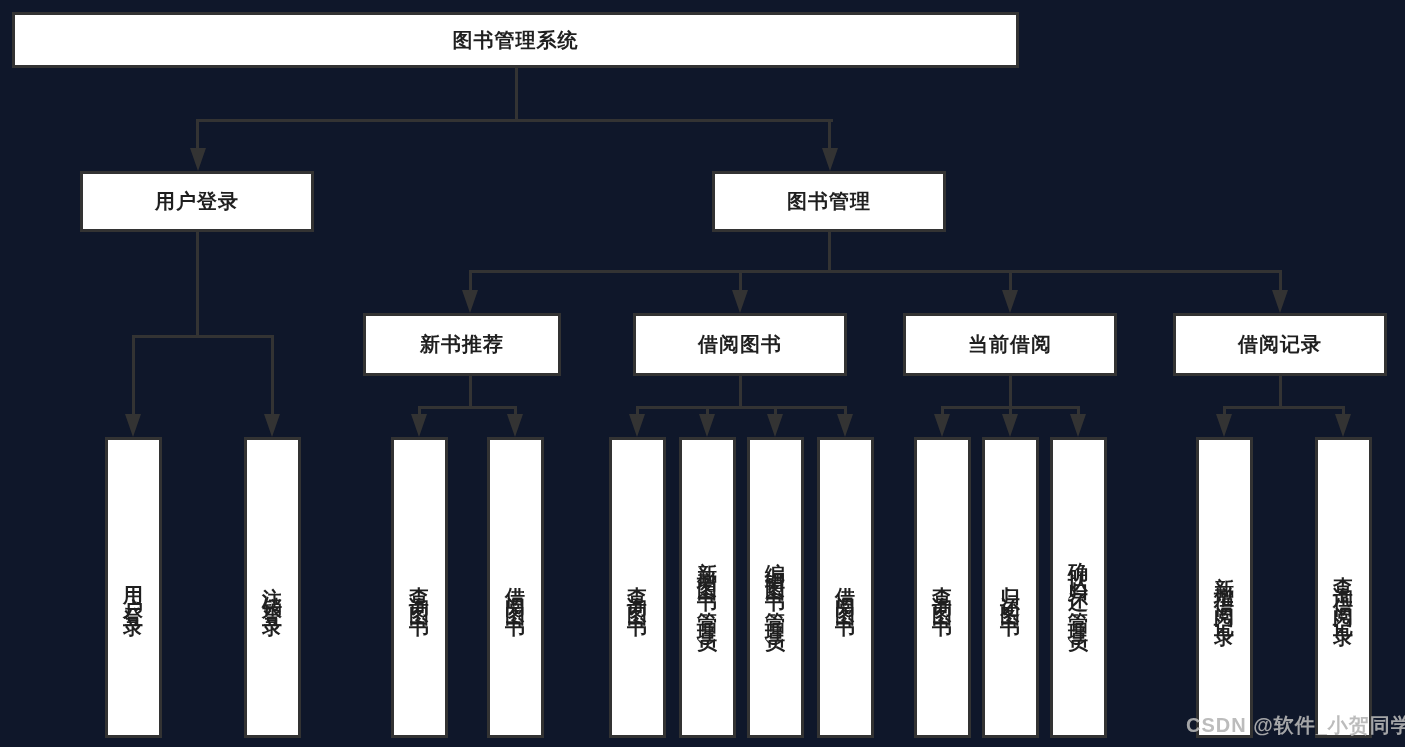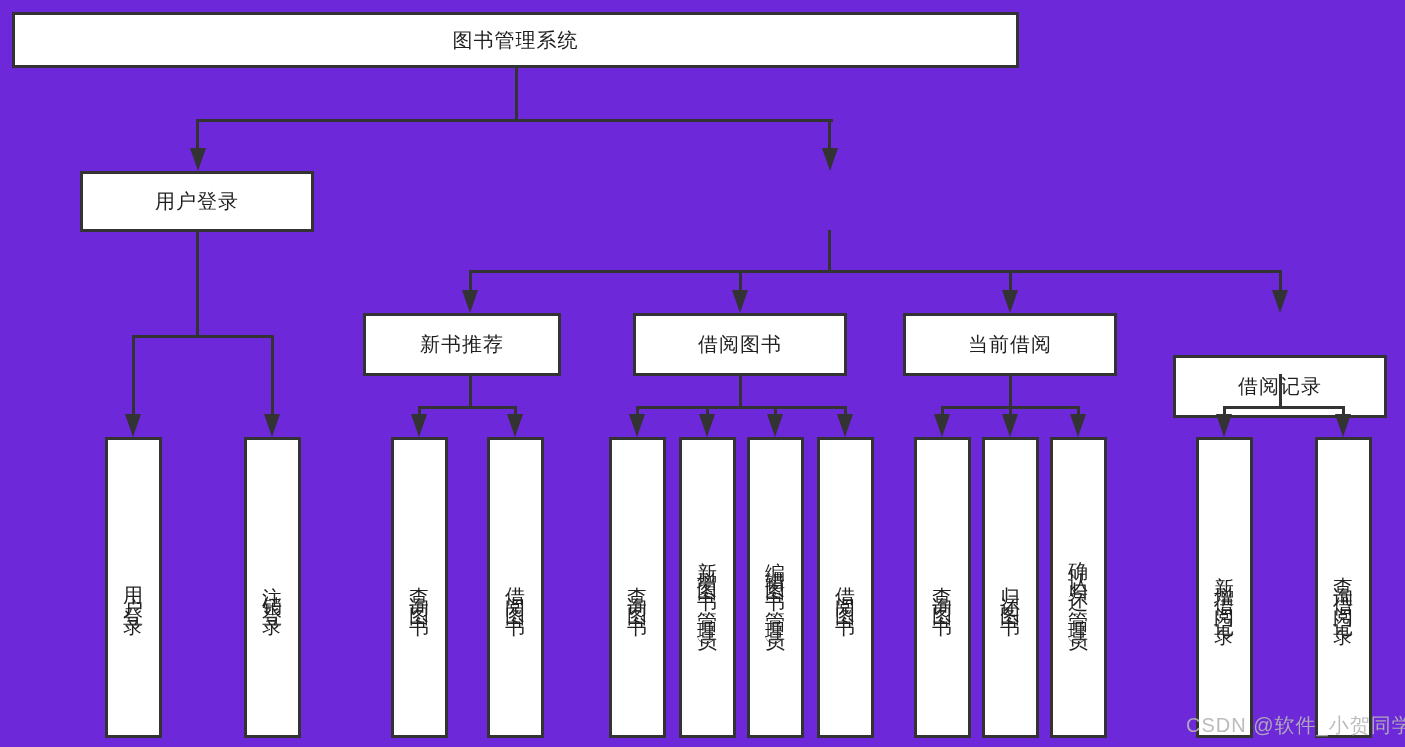--- a/index.html
+++ b/index.html
@@ -1,21 +1,22 @@
 <!DOCTYPE html>
 <html><head>
 <meta charset="utf-8">
 <style>
   html,body{margin:0;padding:0;background:#ffffff;}
   #canvas{
     position:relative;
     width:1405px;height:747px;
-    background:#6d28d9;
+    background:#0f172a;
     font-family:"Liberation Sans","DejaVu Sans",sans-serif;
     overflow:hidden;
+    font-weight:bold;
   }
   .box{
     position:absolute;
     box-sizing:border-box;
     border:3px solid #333333;
     background:#ffffff;
     display:flex;
     align-items:center;
     justify-content:center;
     color:#1f1f1f;
@@ -50,25 +51,26 @@
   }
 </style>
 </head>
 <body>
 
 <div id="canvas">
 
   <div class="box" style="left:12px;top:12px;width:1007px;height:56px;">图书管理系统</div>
 
   <div class="box" style="left:80px;top:171px;width:234px;height:61px;">用户登录</div>
+  <div class="box" style="left:712px;top:171px;width:234px;height:61px;">图书管理</div>
 
   <div class="box" style="left:363px;top:313px;width:198px;height:63px;">新书推荐</div>
   <div class="box" style="left:633px;top:313px;width:214px;height:63px;">借阅图书</div>
   <div class="box" style="left:903px;top:313px;width:214px;height:63px;text-align:center;">当前借阅</div>
-  <div class="box" style="left:1173px;top:313px;width:214px;height:63px;margin-top:42px;">借阅记录</div>
+  <div class="box" style="left:1173px;top:313px;width:214px;height:63px;">借阅记录</div>
 
   <div class="box vbox" style="left:105px;top:437px;width:57px;height:301px;">用户登录</div>
   <div class="box vbox" style="left:244px;top:437px;width:57px;height:301px;">注销登录</div>
 
   <div class="box vbox" style="left:391px;top:437px;width:57px;height:301px;">查询图书</div>
   <div class="box vbox" style="left:487px;top:437px;width:57px;height:301px;">借阅图书</div>
 
   <div class="box vbox" style="left:609px;top:437px;width:57px;height:301px;">查询图书</div>
   <div class="box vbox" style="left:679px;top:437px;width:57px;height:301px;">新增图书（管理员）</div>
   <div class="box vbox" style="left:747px;top:437px;width:57px;height:301px;">编辑图书（管理员）</div>

